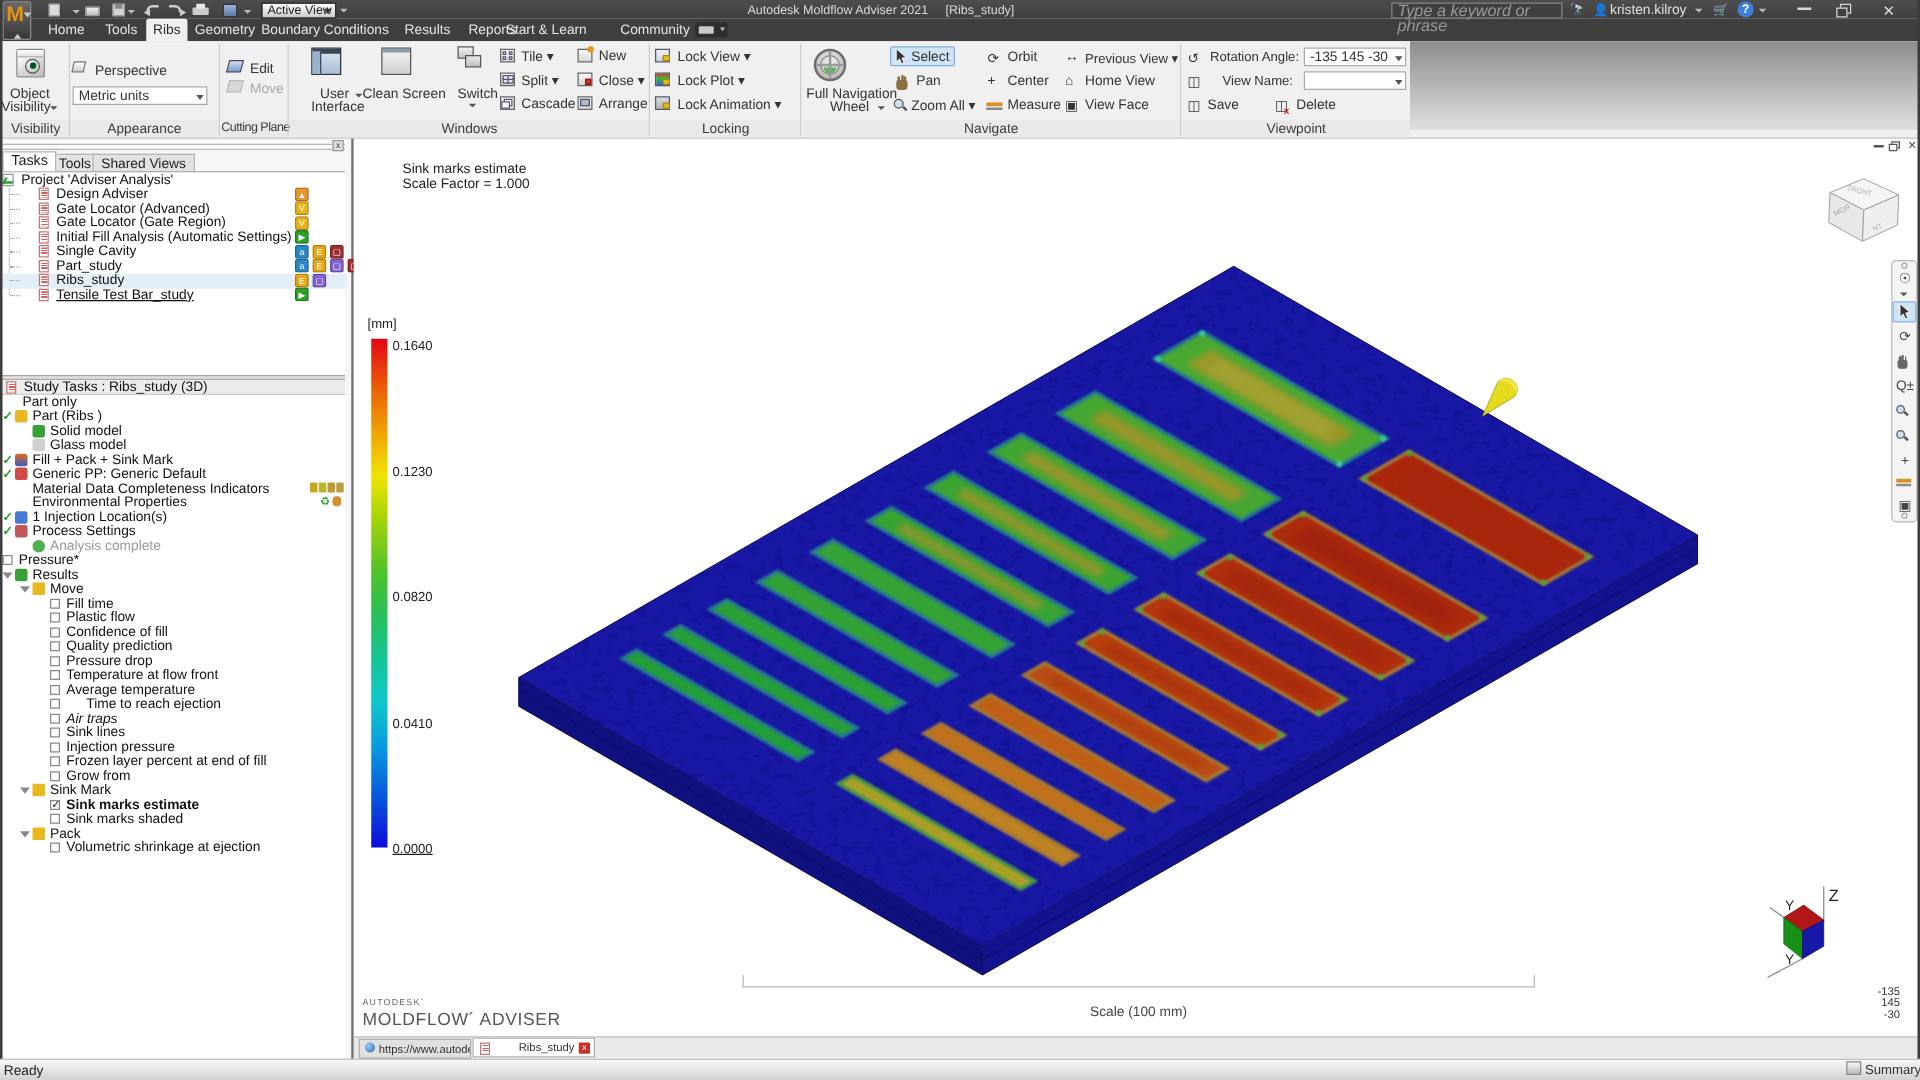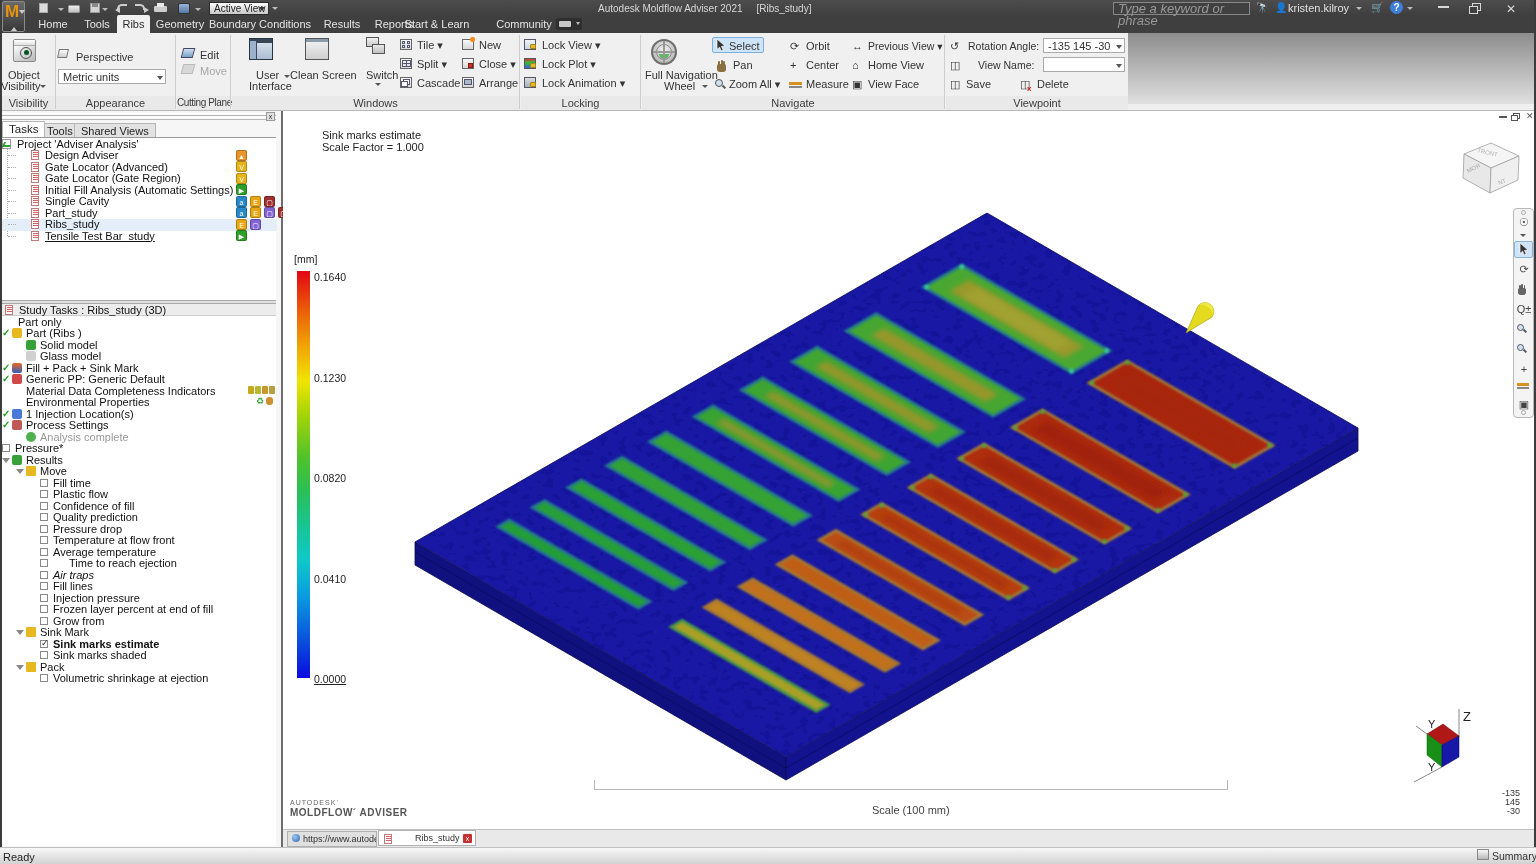--- a/index.html
+++ b/index.html
@@ -330,21 +330,21 @@
 <div class="abs" style="left:53px;top:523.5px;font-size:11px;line-height:11.5px;color:#111;white-space:nowrap;">Pressure drop</div>
 <div class="cb" style="left:40px;top:536.0px;"></div>
 <div class="abs" style="left:53px;top:535.0px;font-size:11px;line-height:11.5px;color:#111;white-space:nowrap;">Temperature at flow front</div>
 <div class="cb" style="left:40px;top:547.5px;"></div>
 <div class="abs" style="left:53px;top:546.5px;font-size:11px;line-height:11.5px;color:#111;white-space:nowrap;">Average temperature</div>
 <div class="cb" style="left:40px;top:559.0px;"></div>
 <div class="abs" style="left:53px;top:558.0px;font-size:11px;line-height:11.5px;color:#111;white-space:nowrap;margin-left:16px;">Time to reach ejection</div>
 <div class="cb" style="left:40px;top:570.5px;"></div>
 <div class="abs" style="left:53px;top:569.5px;font-size:11px;line-height:11.5px;color:#111;white-space:nowrap;font-style:italic;">Air traps</div>
 <div class="cb" style="left:40px;top:582.0px;"></div>
-<div class="abs" style="left:53px;top:581.0px;font-size:11px;line-height:11.5px;color:#111;white-space:nowrap;">Fill lines</div>
+<div class="abs" style="left:53px;top:581.0px;font-size:11px;line-height:11.5px;color:#111;white-space:nowrap;">Sink lines</div>
 <div class="cb" style="left:40px;top:593.5px;"></div>
 <div class="abs" style="left:53px;top:592.5px;font-size:11px;line-height:11.5px;color:#111;white-space:nowrap;">Injection pressure</div>
 <div class="cb" style="left:40px;top:605.0px;"></div>
 <div class="abs" style="left:53px;top:604.0px;font-size:11px;line-height:11.5px;color:#111;white-space:nowrap;">Frozen layer percent at end of fill</div>
 <div class="cb" style="left:40px;top:616.5px;"></div>
 <div class="abs" style="left:53px;top:615.5px;font-size:11px;line-height:11.5px;color:#111;white-space:nowrap;">Grow from</div>
 <div class="abs" style="left:16px;top:630.0px;width:0;height:0;border-left:4px solid transparent;border-right:4px solid transparent;border-top:5px solid #888;"></div>
 <div class="abs" style="left:26px;top:627.0px;width:10px;height:10px;background:#e8b820;border-radius:1px;"></div>
 <div class="abs" style="left:40px;top:627.0px;font-size:11px;line-height:11.5px;color:#111;white-space:nowrap;">Sink Mark</div>
 <div class="cb" style="left:40px;top:639.5px;"></div>
@@ -491,21 +491,21 @@
 <g>
 <path d="M1186,333 L1198,306 A6.8,6.8 0 1 1 1212,317 Z" fill="#e4da1e" stroke="#a09a10" stroke-width="0.6"></path>
 <path d="M1198,306 A6.8,6.8 0 1 1 1212,317 A8.5,5 38 1 0 1198,306 Z" fill="#f2ea48" opacity="0.85"></path>
 </g>
 </svg>
 <div class="abs" style="left:594px;top:789px;width:634px;height:1px;background:#b8b8b8;"></div>
 <div class="abs" style="left:594px;top:780px;width:1px;height:10px;background:#b8b8b8;"></div>
 <div class="abs" style="left:1227px;top:780px;width:1px;height:10px;background:#b8b8b8;"></div>
 <div class="abs" style="left:872px;top:804px;font-size:11px;color:#444;">Scale (100 mm)</div>
 <div class="abs" style="left:290px;top:799px;font-size:7px;letter-spacing:1px;color:#666;">AUTODESK´</div>
-<div class="abs" style="left:290px;top:807px;font-size:10px;font-weight:bold;letter-spacing:0.5px;color:#555;">MOLDFLOW´ ADVISER</div>
+<div class="abs" style="left:290px;top:807px;font-size:14px;font-weight:normal;letter-spacing:0.5px;color:#555;">MOLDFLOW´ ADVISER</div>
 <svg class="abs" style="left:1400px;top:695px;" width="100" height="110" viewBox="0 0 100 110">
 <line x1="59" y1="42" x2="59" y2="14" stroke="#888" stroke-width="1"></line>
 <line x1="27" y1="39" x2="16" y2="31" stroke="#888" stroke-width="1"></line>
 <line x1="42" y1="72" x2="14" y2="87" stroke="#888" stroke-width="1"></line>
 <polygon points="27,39 43,29 59,41 42,50" fill="#b01818" stroke="#600" stroke-width="0.5"></polygon>
 <polygon points="27,39 42,50 42,72 27,60" fill="#189018" stroke="#060" stroke-width="0.5"></polygon>
 <polygon points="42,50 59,41 59,62 42,72" fill="#1818a8" stroke="#006" stroke-width="0.5"></polygon>
 <text x="63" y="26" font-size="13" fill="#222" font-family="Liberation Sans">Z</text>
 <text x="28" y="33" font-size="11" fill="#222" font-family="Liberation Sans">Y</text>
 <text x="28" y="76" font-size="11" fill="#222" font-family="Liberation Sans">Y</text>

